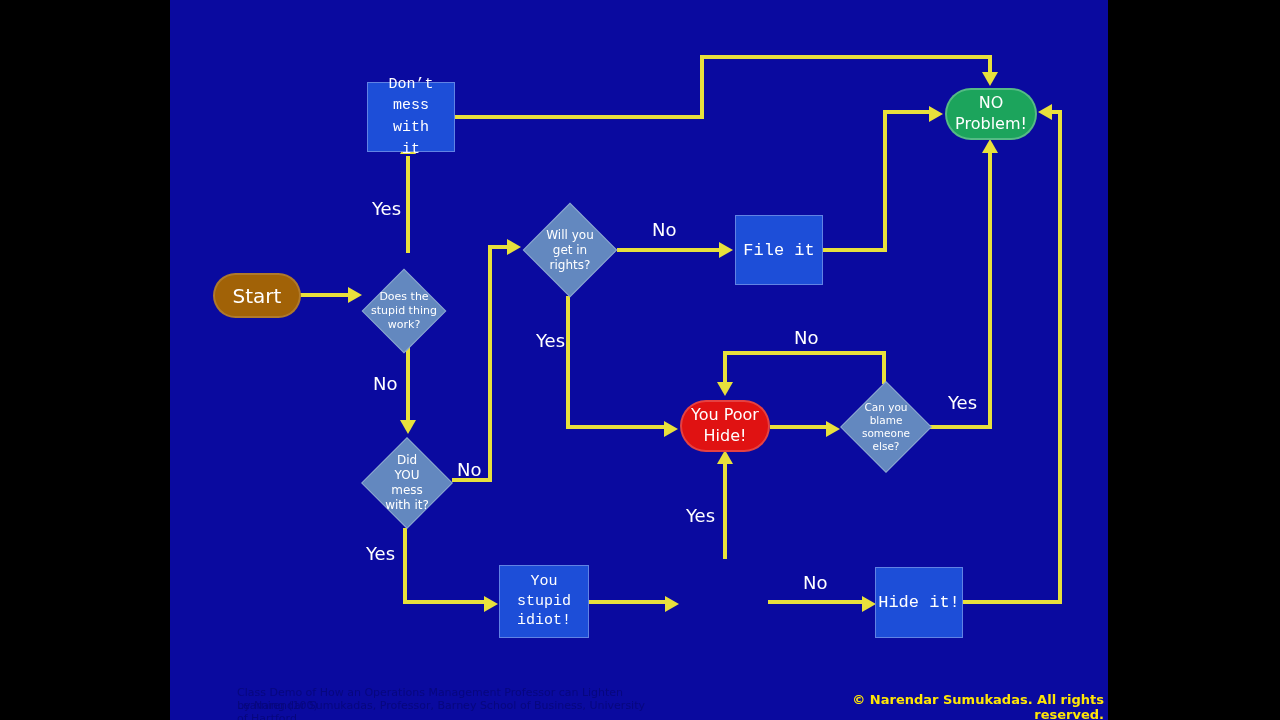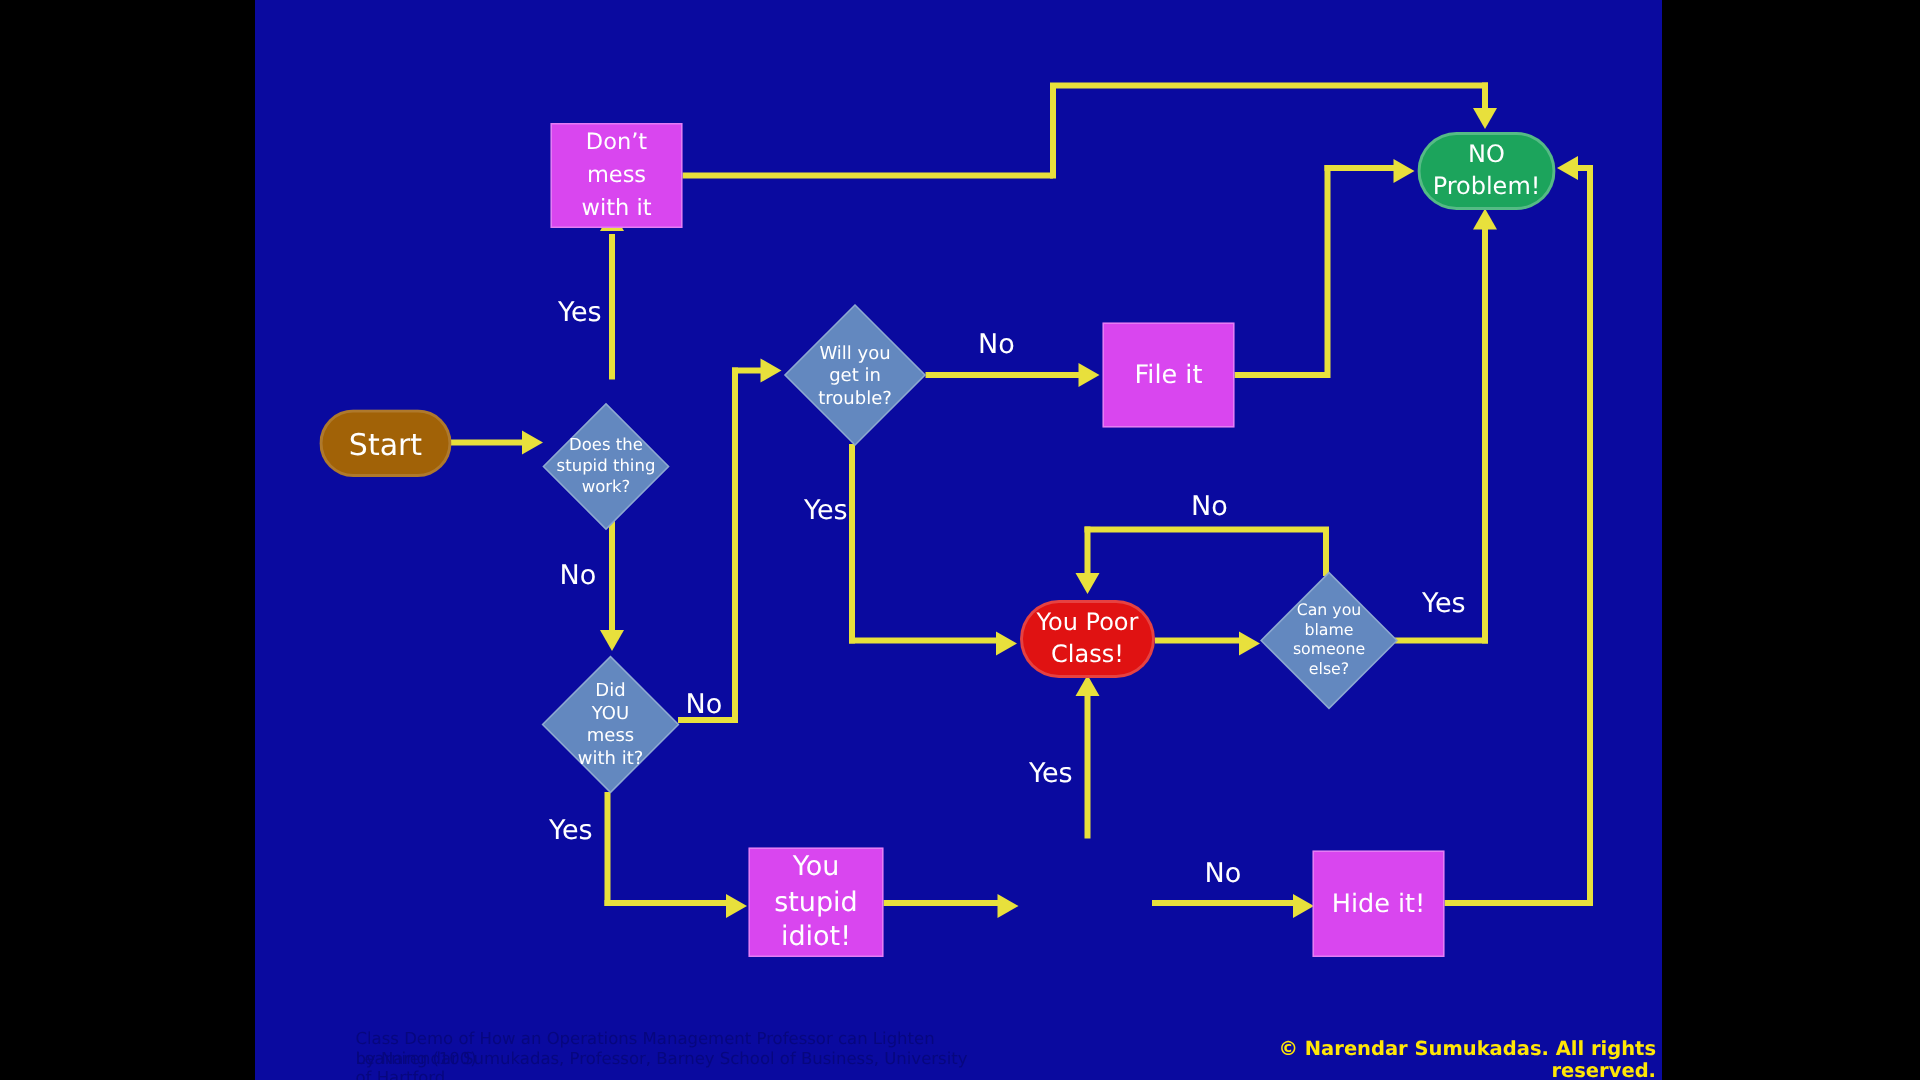--- a/index.html
+++ b/index.html
@@ -2,21 +2,21 @@
 <html><head>
 <meta charset="utf-8">
 <style>
   html,body{margin:0;padding:0;background:#000;}
   .stage{position:relative;width:1280px;height:720px;background:#000;overflow:hidden;
          font-family:"DejaVu Sans","Liberation Sans",sans-serif;}
   .slide{position:absolute;left:170px;top:0;width:938px;height:720px;background:#0a0a9f;}
   
   .node{position:absolute;display:flex;align-items:center;justify-content:center;
         text-align:center;color:#fff;box-sizing:border-box;}
-  .rect{background:#d946ef;border:1px solid rgba(255,255,255,.30);}
+  .rect{background:#1d4ed8;border:1px solid rgba(255,255,255,.30);font-family:Liberation Mono, monospace;}
   .pill{border-radius:26px;}
   .pill-start{background:#a16207;border:2px solid rgba(255,255,255,.15);}
   .pill-green{background:#1ca45c;border:2px solid rgba(255,255,255,.25);}
   .pill-red{background:#e01212;border:2px solid rgba(255,255,255,.2);}
   .diamond{position:absolute;}
   .diamond .dbg{position:absolute;left:50%;top:50%;background:#6388bf;
         border:1.5px solid rgba(255,255,255,.28);transform:translate(-50%,-50%) rotate(45deg);}
   .diamond .dlabel{position:absolute;inset:0;display:flex;align-items:center;justify-content:center;
         text-align:center;color:#fff;line-height:1.25;}
   
@@ -116,38 +116,38 @@
 
     <div class="diamond" style="left:193px;top:268px;width:82px;height:86px">
       <div class="dbg" style="width:58px;height:58px"></div>
       <div class="dlabel" style="font-size:11px;padding:0 8px">Does the stupid thing work?</div>
     </div>
 
     <div class="node rect" style="left:197px;top:82px;width:88px;height:70px;font-size:15px;line-height:1.45;padding:0 12px">Don’t mess with it</div>
 
     <div class="diamond" style="left:353px;top:204px;width:94px;height:92px">
       <div class="dbg" style="width:65px;height:65px"></div>
-      <div class="dlabel" style="font-size:12px;padding:0 16px">Will you get in trouble?</div>
+      <div class="dlabel" style="font-size:12px;padding:0 16px">Will you get in rights?</div>
     </div>
 
     <div class="node pill pill-green" style="left:775px;top:88px;width:92px;height:52px;font-size:16px;line-height:1.3;padding:0 10px">NO Problem!</div>
 
     <div class="node rect" style="left:565px;top:215px;width:88px;height:70px;font-size:17px">File it</div>
 
     <div class="diamond" style="left:192px;top:438px;width:90px;height:90px">
       <div class="dbg" style="width:63px;height:63px"></div>
       <div class="dlabel" style="font-size:12px;padding:0 22px">Did YOU mess with it?</div>
     </div>
 
-    <div class="node rect" style="left:329px;top:565px;width:90px;height:73px;font-size:18px;line-height:1.3;padding:0 14px">You stupid idiot!</div>
+    <div class="node rect" style="left:329px;top:565px;width:90px;height:73px;font-size:15px;line-height:1.3;padding:0 14px">You stupid idiot!</div>
 
 
     <div class="node rect" style="left:705px;top:567px;width:88px;height:71px;font-size:17px">Hide it!</div>
 
-    <div class="node pill pill-red" style="left:510px;top:400px;width:90px;height:52px;font-size:16px;line-height:1.3;padding:0 8px">You Poor Class!</div>
+    <div class="node pill pill-red" style="left:510px;top:400px;width:90px;height:52px;font-size:16px;line-height:1.3;padding:0 8px">You Poor Hide!</div>
 
     <div class="diamond" style="left:671px;top:382px;width:90px;height:90px">
       <div class="dbg" style="width:63px;height:63px"></div>
       <div class="dlabel" style="font-size:10.5px;padding:0 20px">Can you blame someone else?</div>
     </div>
 
     <div class="faintcap" style="left:67px;top:686px;width:420px">Class Demo of How an Operations Management Professor can Lighten Learning (100)</div>
     <div class="faintcap" style="left:67px;top:699px;width:420px">by Narendar Sumukadas, Professor, Barney School of Business, University of Hartford</div>
     <div class="copyright" style="left:650px">© Narendar Sumukadas.  All rights reserved.</div>
   </div>

